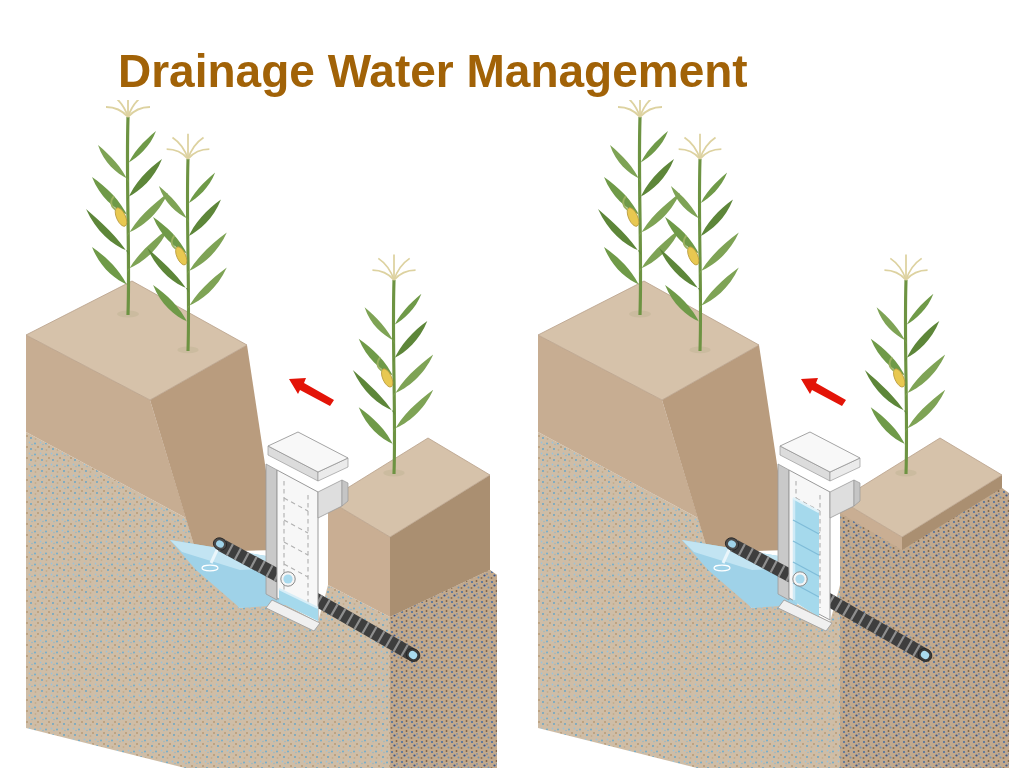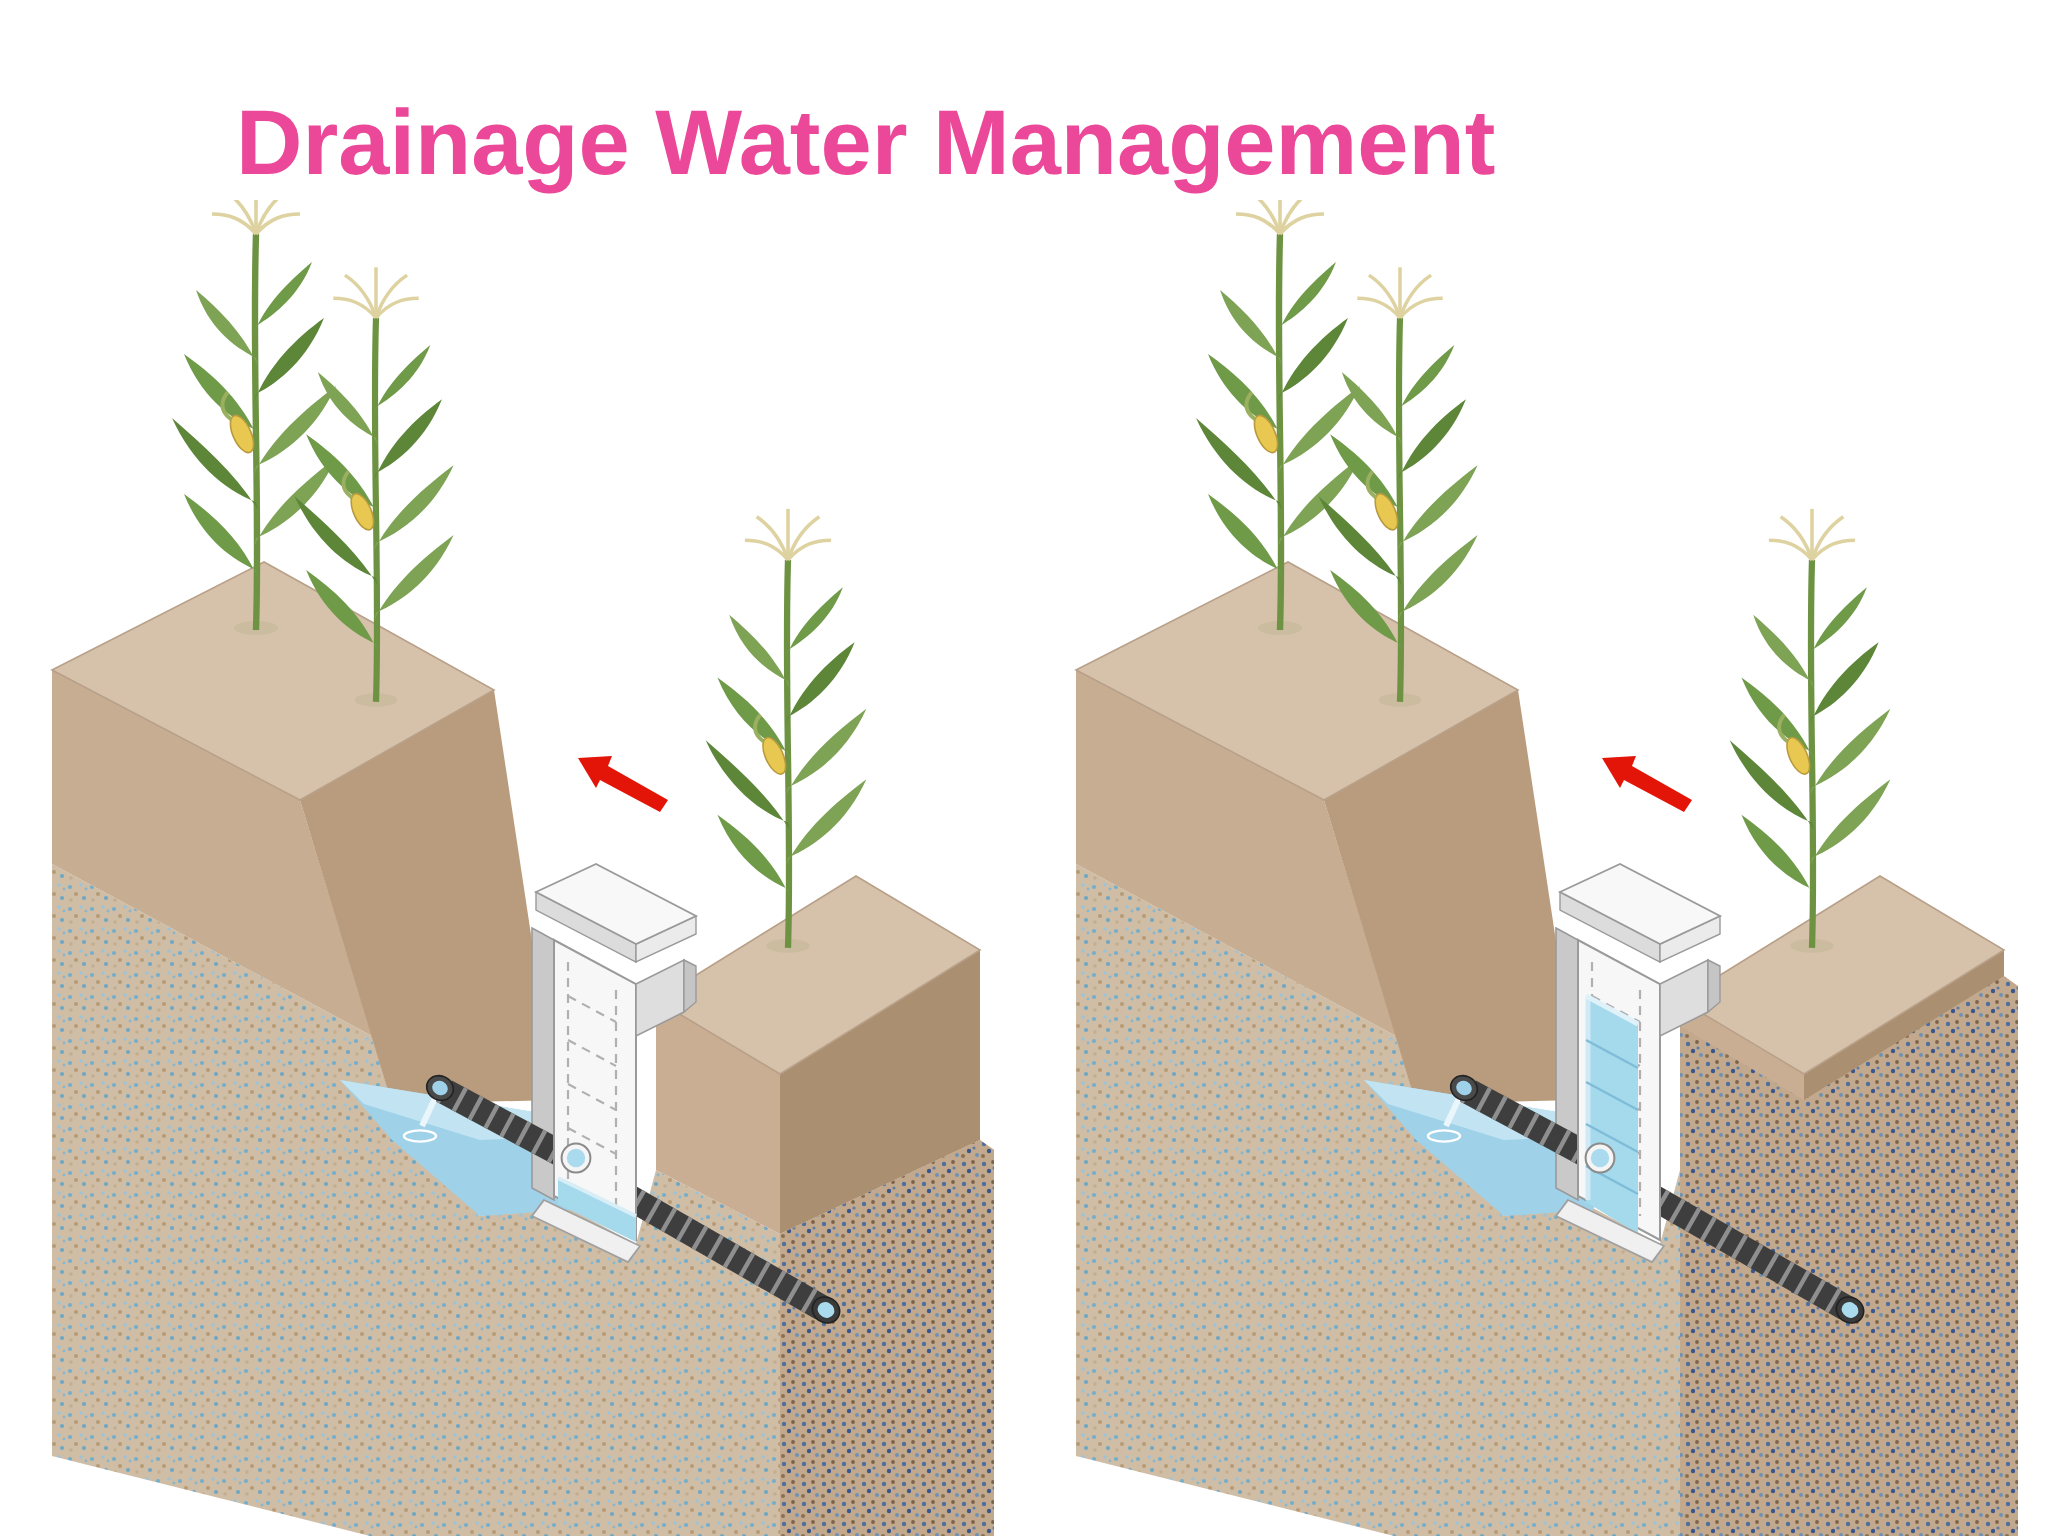--- a/index.html
+++ b/index.html
@@ -159,21 +159,21 @@
       <use href="#corn" transform="translate(128,213)"></use>
       <use href="#corn" transform="translate(188,249) scale(0.97)"></use>
       <use href="#corn" transform="translate(394,372) scale(0.98)"></use>
 
       <polygon points="289,279 306,278 304,283 334,300 330,306 300,290 298,294" fill="#e31408"></polygon>
     </g>
   </defs>
 </svg>
 
 <div class="slide">
-  <div class="slide-title" style="color: #ec4899;">Drainage Water Management</div>
+  <div class="slide-title" style="color: #a16207;">Drainage Water Management</div>
 
   <div class="panels">
     <div class="panel low deep">
       <svg viewBox="0 0 512 668">
         <use href="#scene"></use>
       </svg>
     </div>
     <div class="panel high near-surface">
       <svg viewBox="0 0 512 668">
         <use href="#scene"></use>

